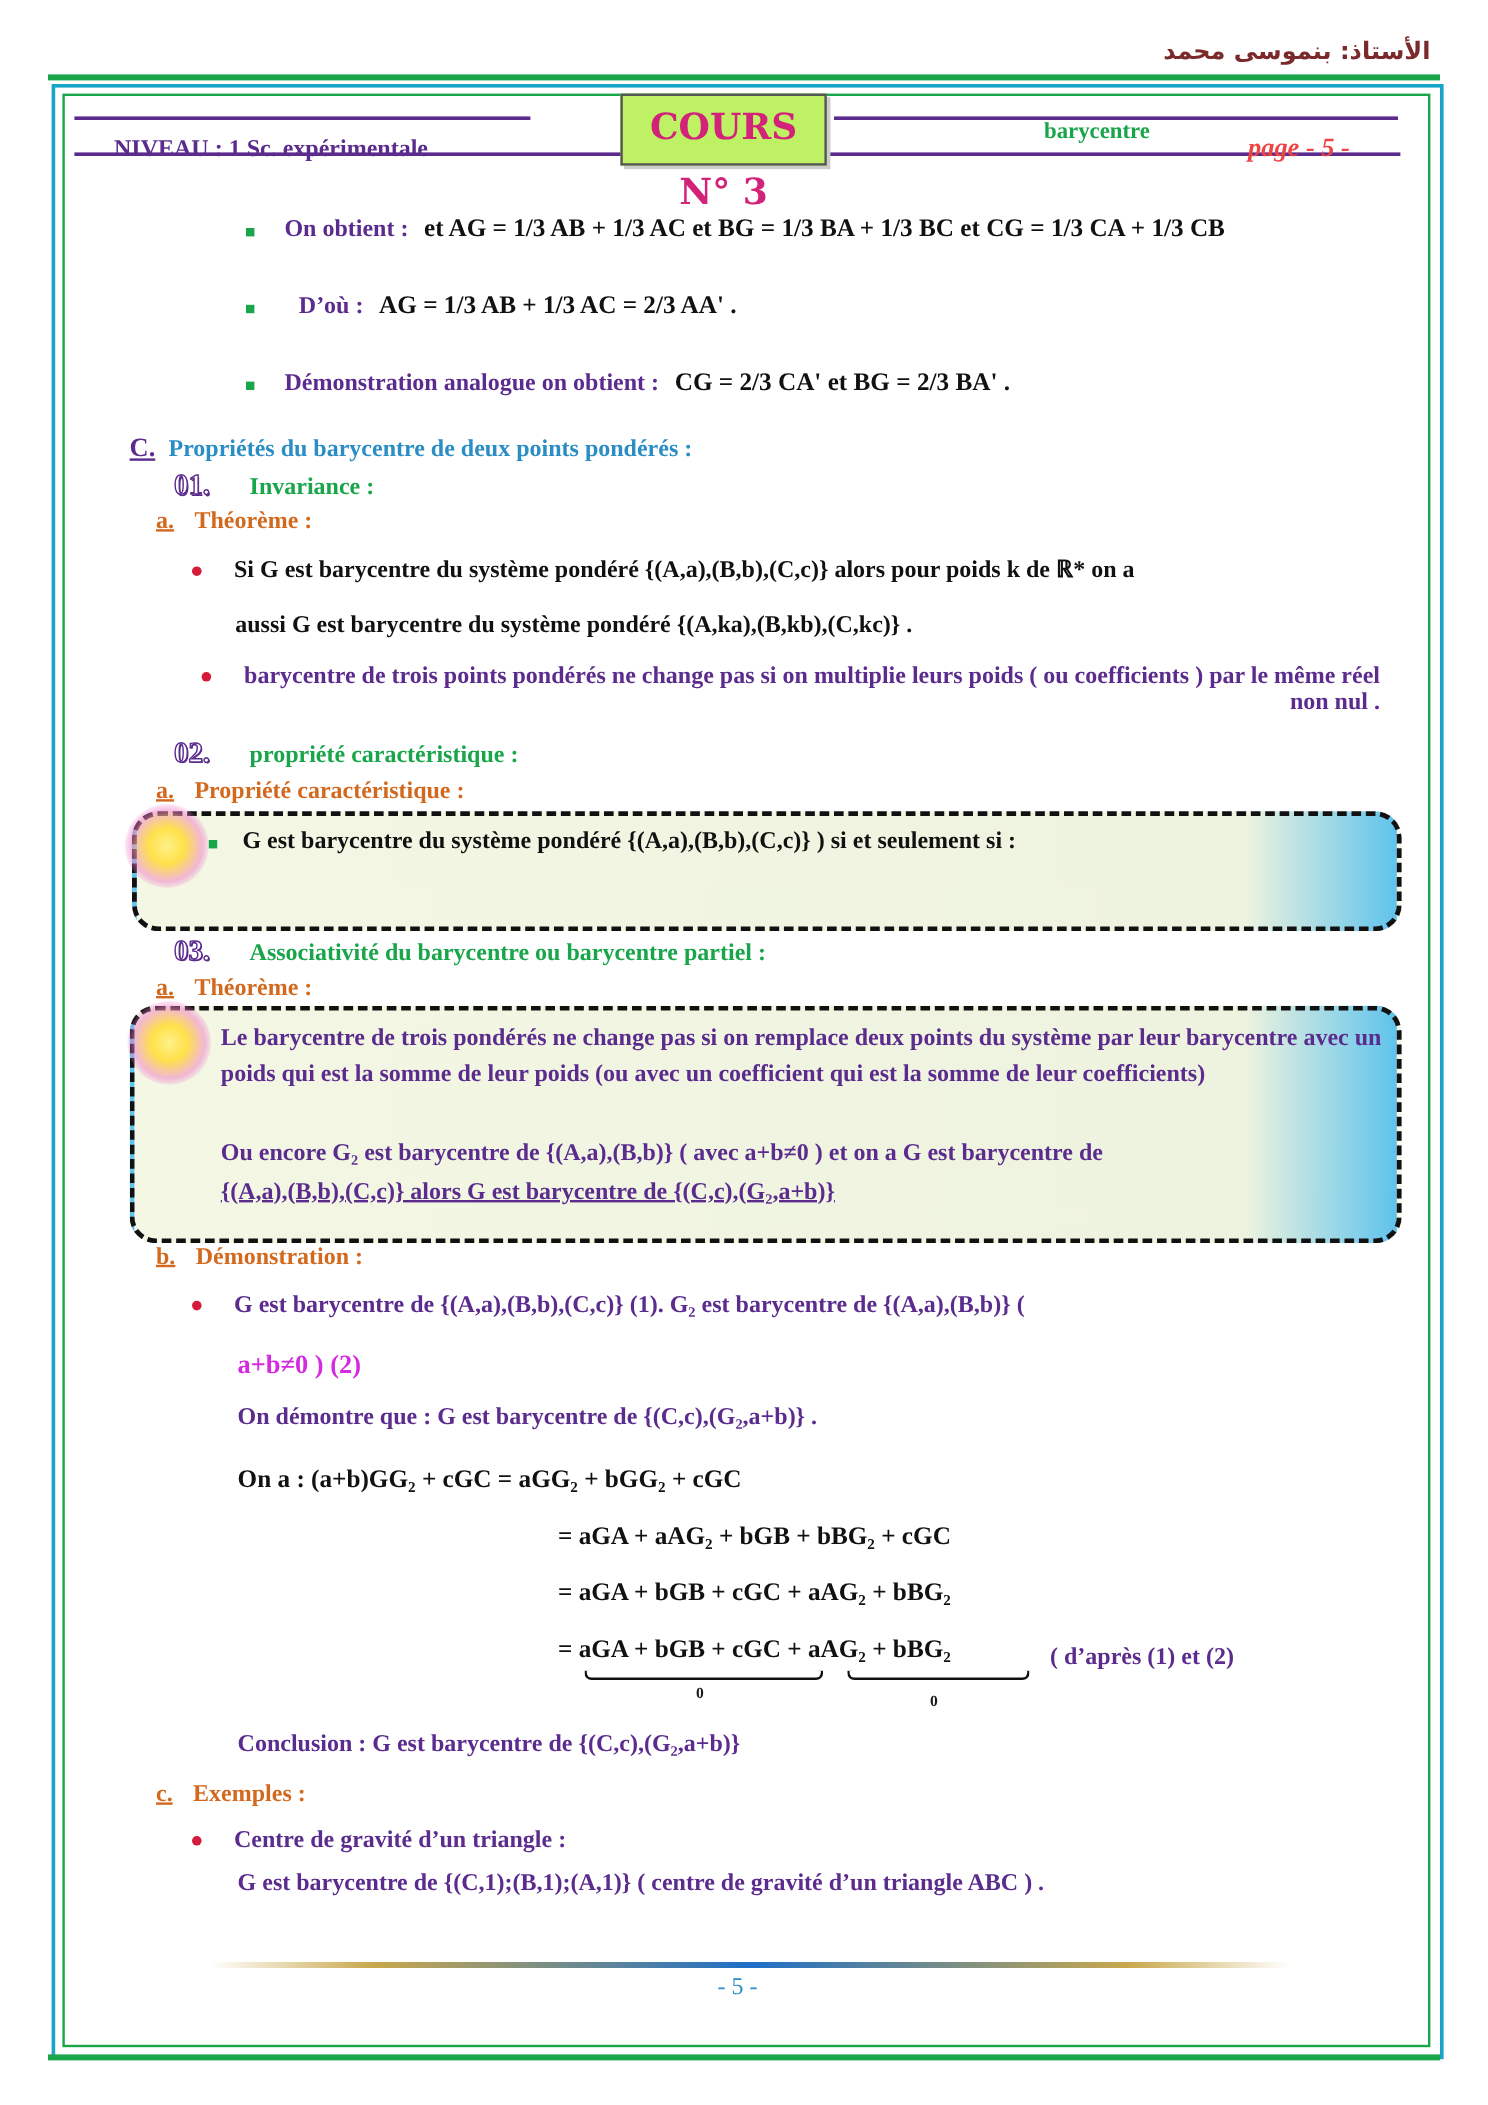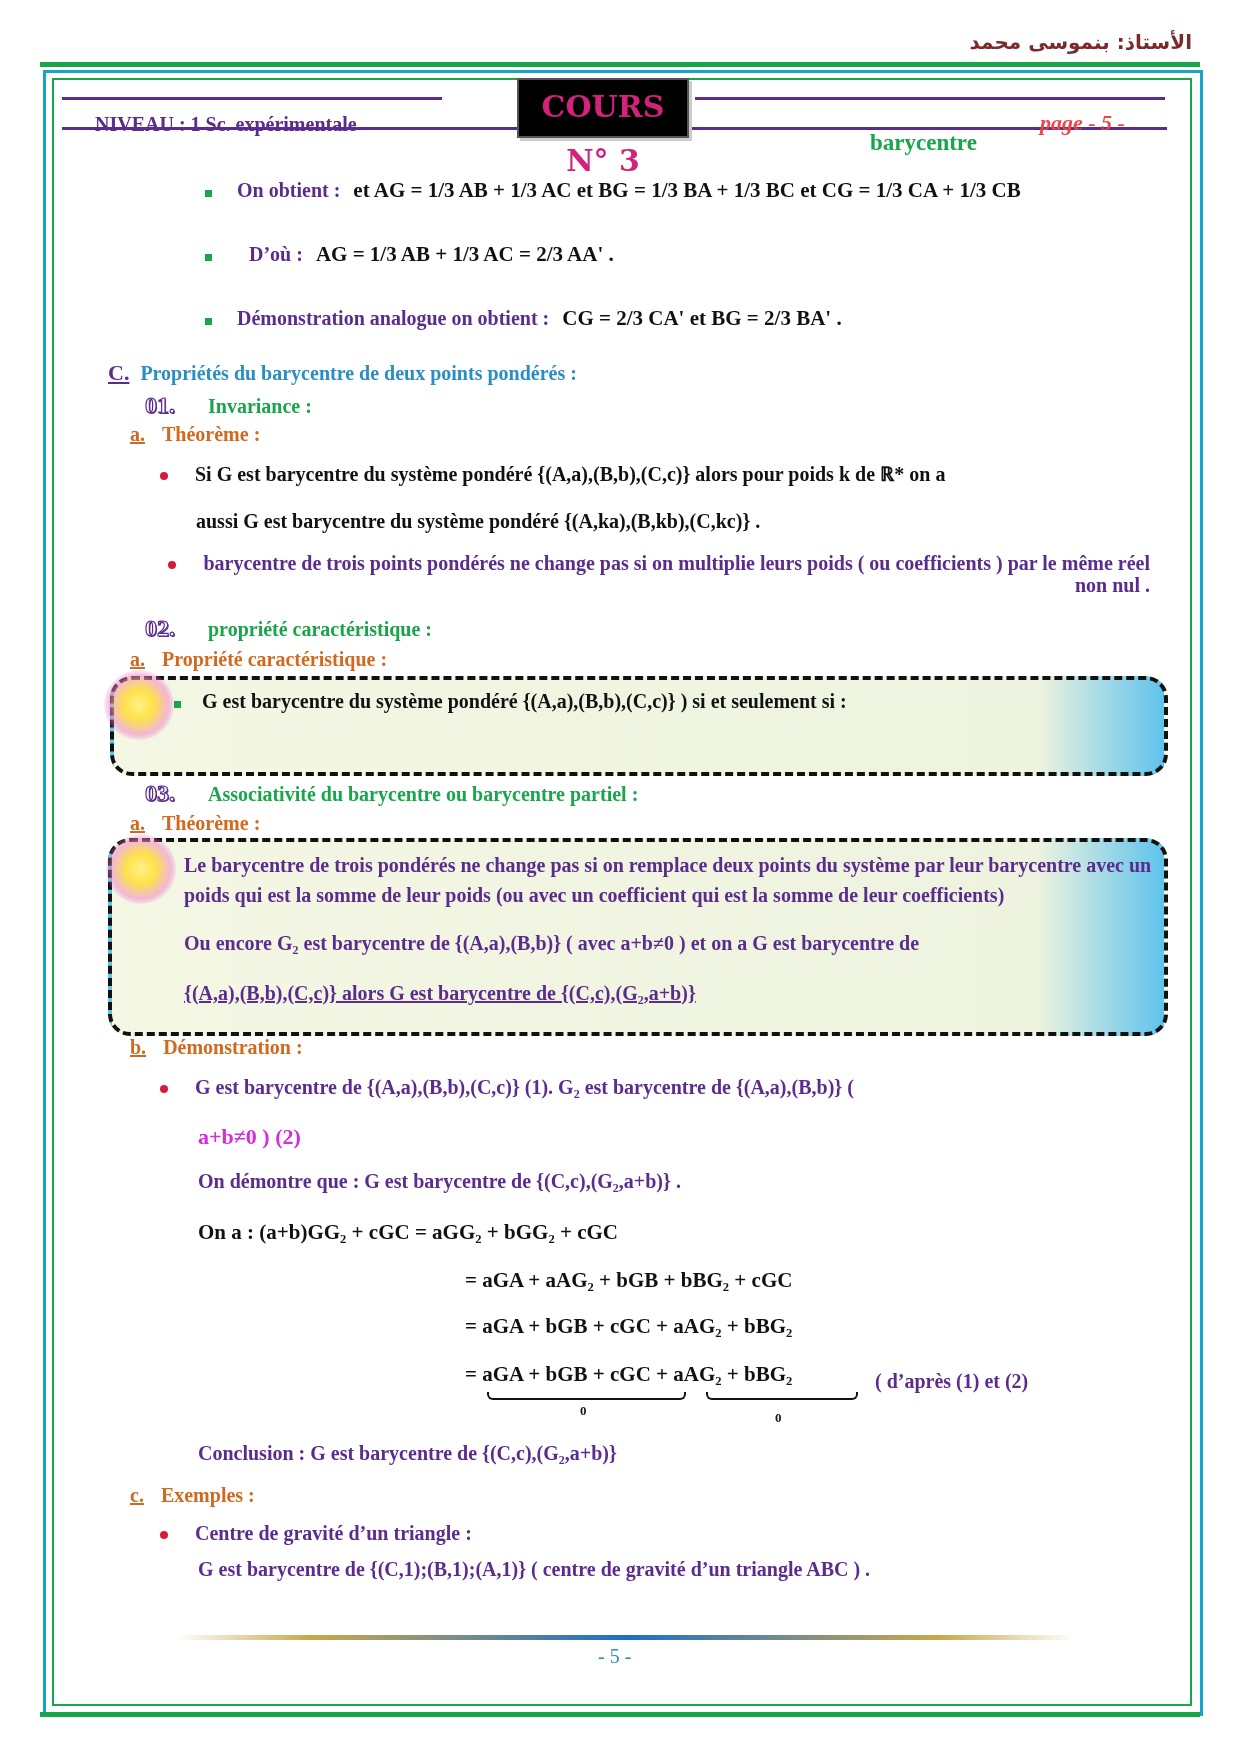--- a/index.html
+++ b/index.html
@@ -7,22 +7,22 @@
   .abs{position:absolute;}
   .author{right:48px;top:30px;font-size:20px;font-weight:bold;color:#7a2a2a;font-family:"DejaVu Sans",sans-serif;direction:rtl;}
   .topline{left:40px;right:40px;top:62px;height:5px;background:#19a54a;}
   .frame-outer{left:43px;top:70px;width:1154px;height:1640px;border:3px solid #18a3c8;}
   .frame-inner{left:52px;top:78px;width:1136px;height:1624px;border:2px solid #19a54a;}
   .bottomline{left:40px;right:40px;top:1712px;height:5px;background:#19a54a;}
   .hdr-line{left:62px;top:127px;width:1105px;height:3px;background:#5b2c8e;}
   .hdr-line2{left:62px;top:97px;width:380px;height:3px;background:#5b2c8e;}
   .hdr-line3{left:695px;top:97px;width:470px;height:3px;background:#5b2c8e;}
   .niveau{left:95px;top:113px;font-size:20px;font-weight:bold;color:#5b2c8e;}
-  .cours{left:517px;top:78px;width:168px;height:56px;border:2px solid #555;background:#000000;box-shadow:3px 3px 0 #ccc;text-align:center;line-height:54px;font-size:30px;font-weight:bold;color:#d2227a;font-family:"DejaVu Serif",serif;}
-  .topic{left:870px;top:130px;font-size:23px;font-weight:bold;color:#19a54a;}
+  .cours{left:517px;top:78px;width:168px;height:56px;border:2px solid #555;background:#bef264;box-shadow:3px 3px 0 #ccc;text-align:center;line-height:54px;font-size:30px;font-weight:bold;color:#d2227a;font-family:"DejaVu Serif",serif;}
+  .topic{left:870px;top:99px;font-size:19px;font-weight:bold;color:#19a54a;}
   .pagenum{left:1040px;top:110px;font-size:22px;font-weight:bold;font-style:italic;color:#5b2c8e;}
   .pagenum span{color:#ef4444;}
   .txt{font-size:20px;font-weight:bold;}
   .purple{color:#5b2c8e;}
   .green{color:#19a54a;}
   .orange{color:#d2691e;}
   .blue{color:#2a8ec4;}
   .black{color:#111;}
   .math{font-family:"Liberation Serif",serif;font-weight:bold;font-size:21px;color:#111;}
   .mathm{font-family:"Liberation Serif",serif;font-weight:bold;font-size:22px;color:#d42be0;}
@@ -112,21 +112,21 @@
   <span class="secnum">03.</span>
   <span class="green" style="margin-left:28px;">Associativité du barycentre ou barycentre partiel :</span>
 </div>
 <div class="abs txt" style="left:130px;top:812px;">
   <span class="sublabel">a.</span>
   <span class="orange" style="margin-left:12px;">Théorème :</span>
 </div>
 <div class="abs box" style="left:108px;top:838px;width:1052px;height:190px;">
   <div class="sun" style="left:-6px;top:-8px;"></div>
   <div class="abs txt purple" style="left:72px;top:8px;width:970px;line-height:30px;">Le barycentre de trois pondérés ne change pas si on remplace deux points du système par leur barycentre avec un poids  qui est la somme de leur poids (ou avec un coefficient qui est la somme de leur coefficients)</div>
-  <div class="abs txt purple" style="left:72px;top:90px;text-align:right;">Ou encore G₂ est barycentre de {(A,a),(B,b)} ( avec a+b≠0 ) et on a G est barycentre de</div>
+  <div class="abs txt purple" style="left:72px;top:108px;text-align:right;">Ou encore G₂ est barycentre de {(A,a),(B,b)} ( avec a+b≠0 ) et on a G est barycentre de</div>
   <div class="abs txt purple" style="left:72px;top:140px;text-decoration:underline;">{(A,a),(B,b),(C,c)} alors G est barycentre de {(C,c),(G₂,a+b)}</div>
 </div>
 
 <div class="abs txt" style="left:130px;top:1036px;">
   <span class="sublabel">b.</span>
   <span class="orange" style="margin-left:12px;">Démonstration :</span>
 </div>
 <div class="abs txt" style="left:160px;top:1076px;">
   <span class="dot" style="vertical-align:middle;"></span>
   <span class="purple" style="margin-left:22px;">G est barycentre de {(A,a),(B,b),(C,c)} (1). G₂ est barycentre de {(A,a),(B,b)} (</span>

